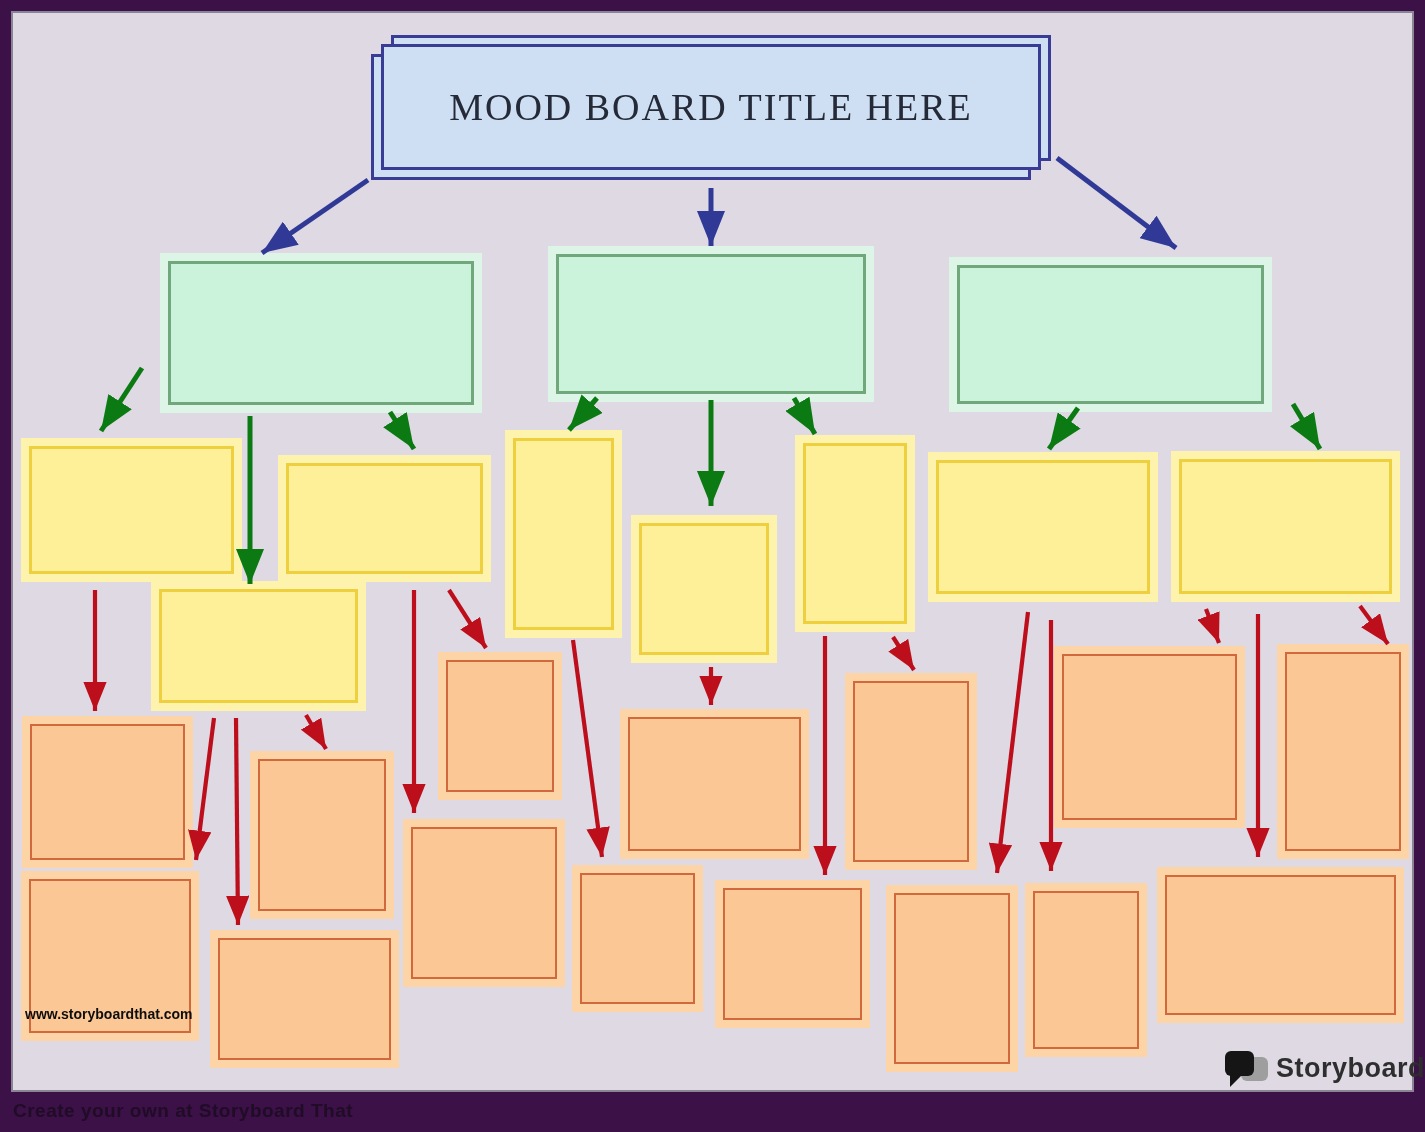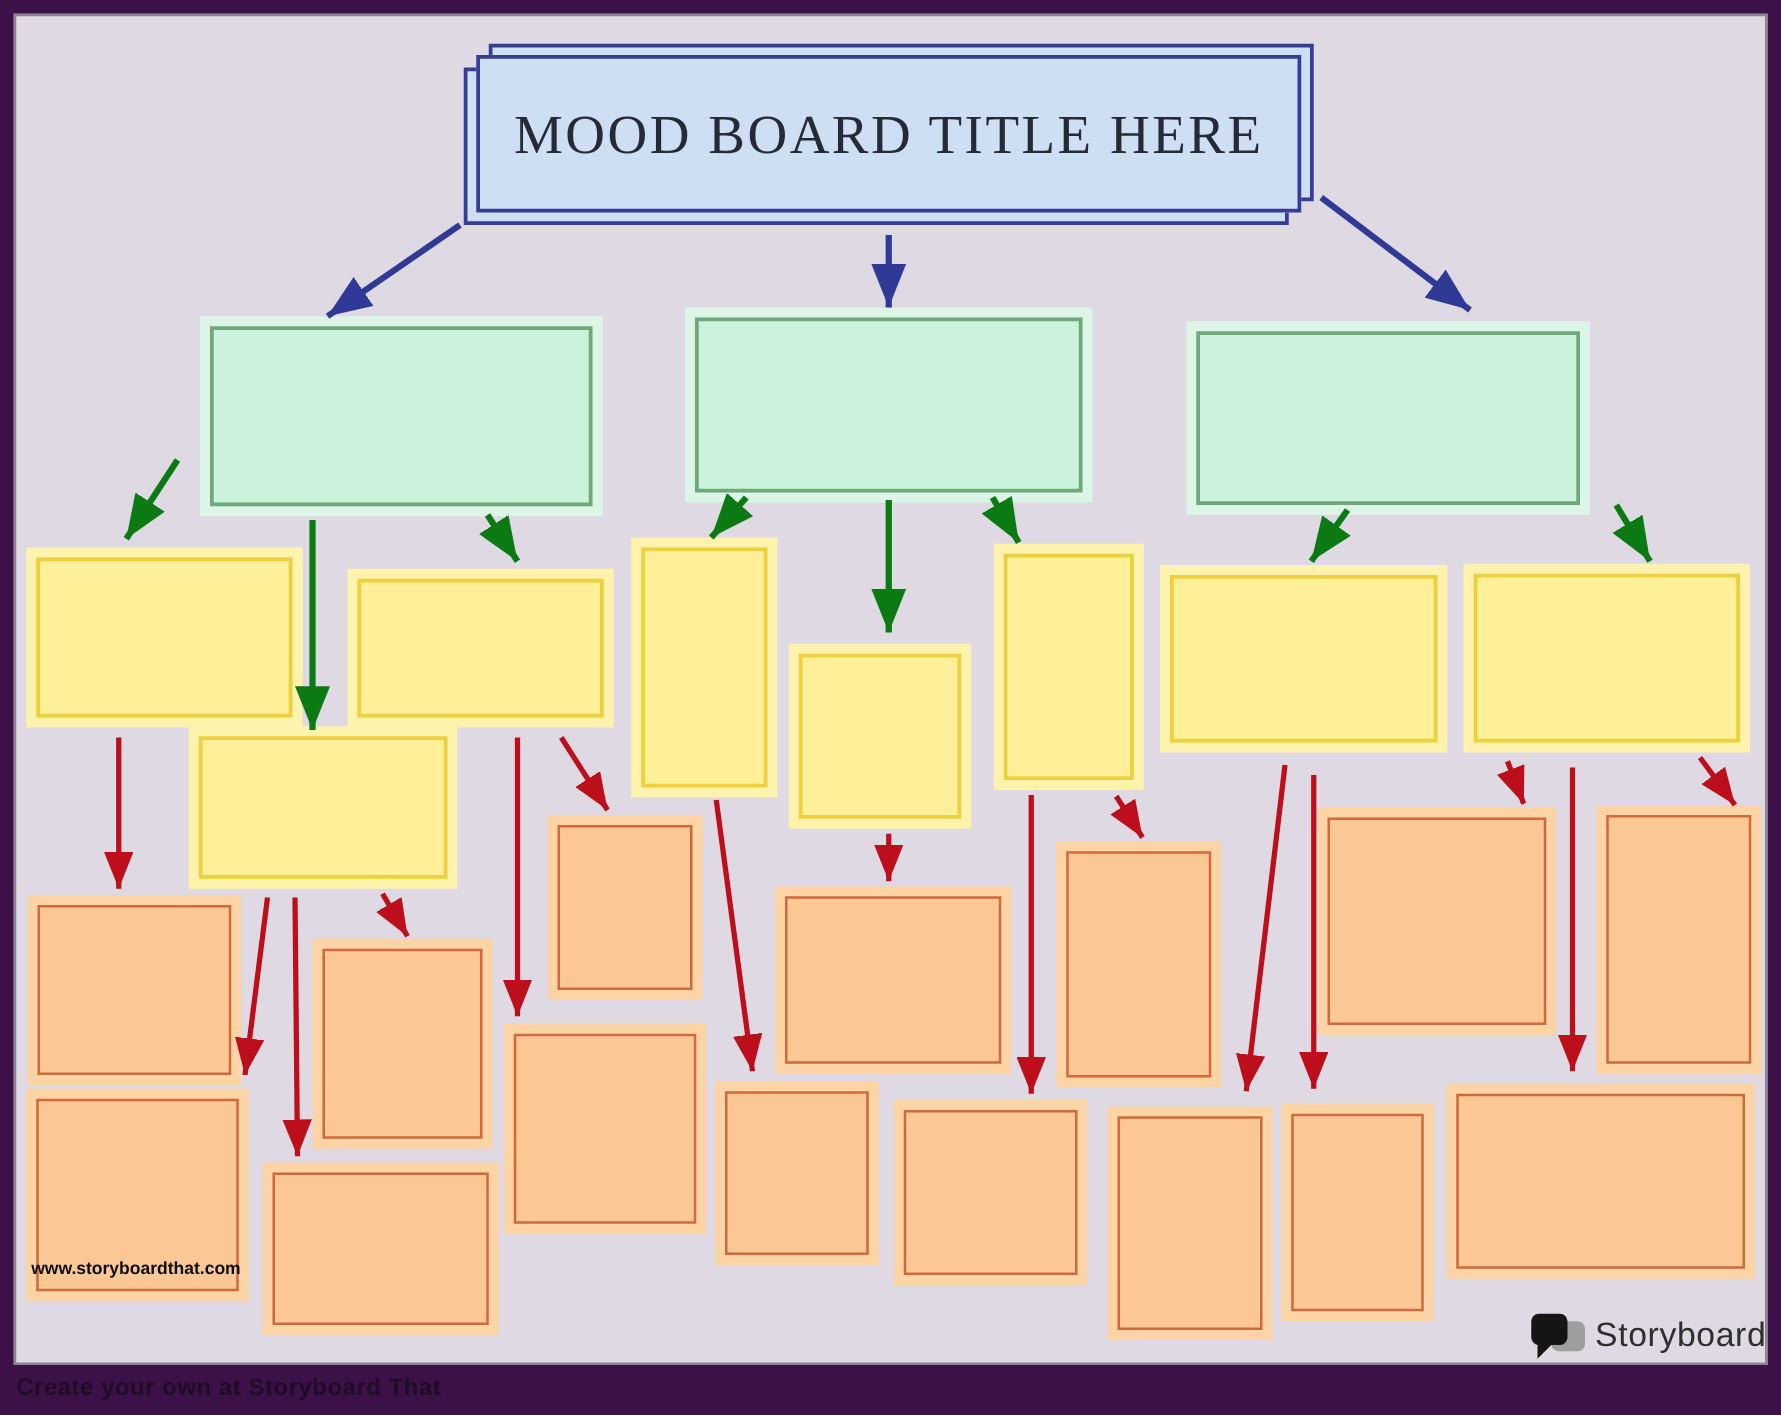--- a/index.html
+++ b/index.html
@@ -19,38 +19,38 @@
   .item .box-inner{border:3px solid #EECF3D;background:#FDF099;}
   .item{background:#FEF3AC;}
   .image .box-inner{border:2px solid #D2693C;background:#FBC795;}
   .image{background:#FCD4A6;}
   .title-layer{
     position:absolute;width:660px;height:126px;box-sizing:border-box;
     background:#CEDFF3;border:3px solid #383C94;
   }
   #title-main{display:flex;align-items:center;justify-content:center;}
   #title-text{
-    font-family:"Liberation Serif", serif;font-size:44px;color:#252A38;
+    font-family:"Liberation Serif", serif;font-size:38px;color:#252A38;
     letter-spacing:2px;white-space:nowrap;
   }
   #arrow-layer{position:absolute;left:0;top:0;pointer-events:none;}
   #footer-site{
     position:absolute;left:25px;top:1006px;font-size:14px;font-weight:bold;color:#0D0D0D;
   }
   #bottom-bar{
     position:absolute;left:0;top:1092px;width:1425px;height:52px;background:#3B1147;
   }
   #bottom-bar-text{
     position:absolute;left:13px;top:8px;font-size:19px;font-weight:bold;color:#200C26;
     letter-spacing:0.5px;
   }
   #logo{
     position:absolute;left:1224px;top:1048px;display:flex;align-items:center;gap:6px;
   }
-  #logo-text{font-size:27px;font-weight:normal;color:#2E2E2E;letter-spacing:0.5px;}
+  #logo-text{font-size:27px;font-weight:bold;color:#2E2E2E;letter-spacing:0.5px;}
 </style>
 </head>
 <body>
 
 <div id="canvas-area"></div>
 
 <div id="stage" style="position:absolute;left:0;top:0;width:1425px;height:1132px;">
     <div class="box category" style="left: 160px; top: 253px; width: 322px; height: 160px;">
       <div class="box-inner"></div>
     </div>

